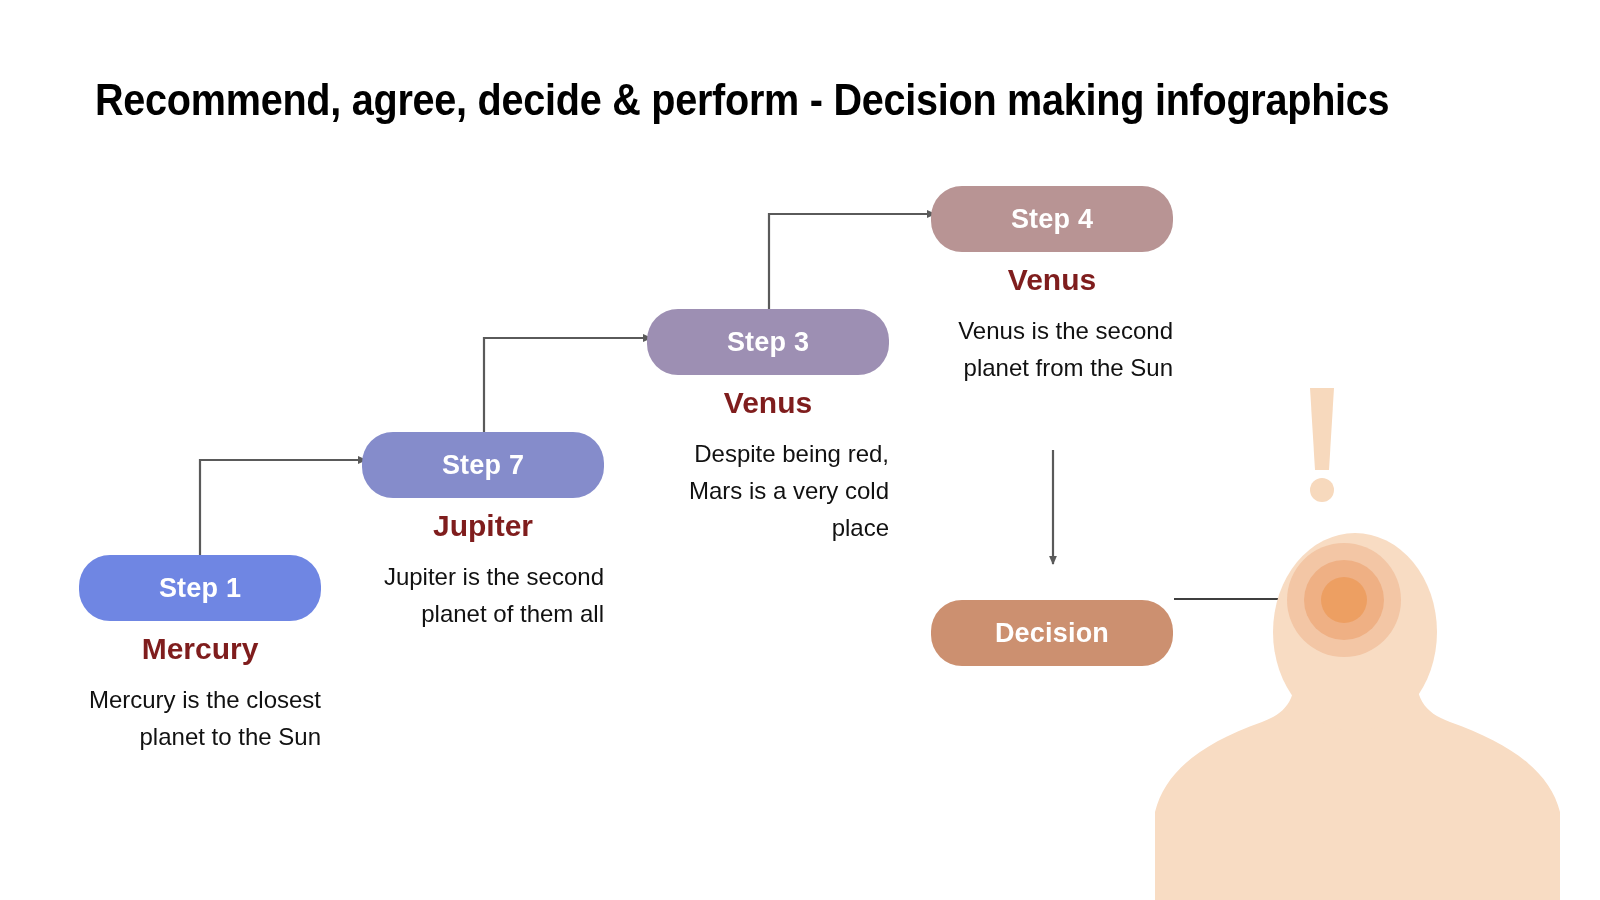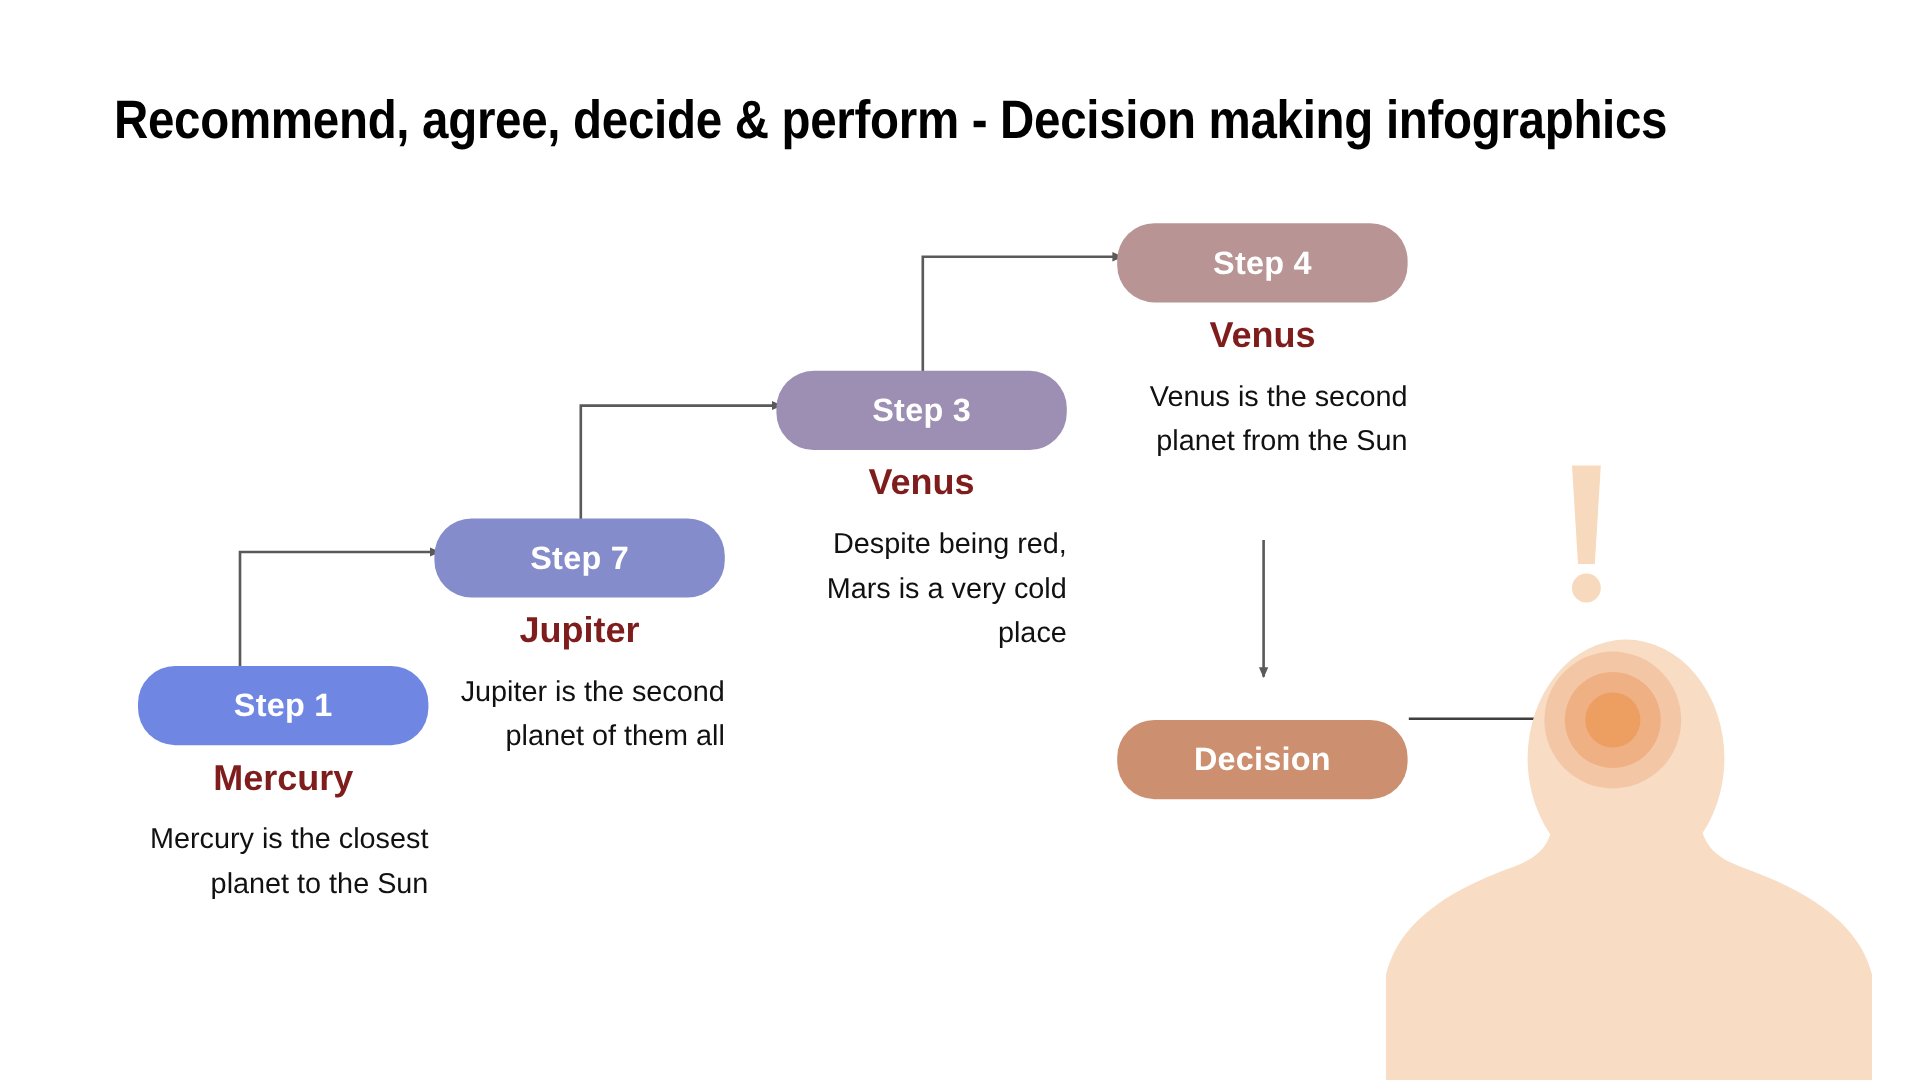--- a/index.html
+++ b/index.html
@@ -31,21 +31,21 @@
     width:242px;text-align:center;margin-top:10px;
     font-family:"Liberation Sans Narrow","Liberation Sans",sans-serif;
     font-weight:bold;font-size:30px;line-height:36px;color:#7f1d1d;
   }
   .body{
     width:242px;text-align:right;margin-top:14px;
     font-size:24px;line-height:37px;color:#111111;
     font-family:"Liberation Sans",sans-serif;
   }
 
-  #card1{left:79px;top:555px;margin-left:36px;}
+  #card1{left:79px;top:555px;}
   #card2{left:362px;top:432px;}
   #card3{left:647px;top:309px;}
   #card4{left:931px;top:186px;}
 
   
   #decision{position:absolute;left:931px;top:568px;margin-top:32px;}
 
   
   svg.layer{position:absolute;left:0;top:0;width:1600px;height:900px;
             pointer-events:none;overflow:visible;}

